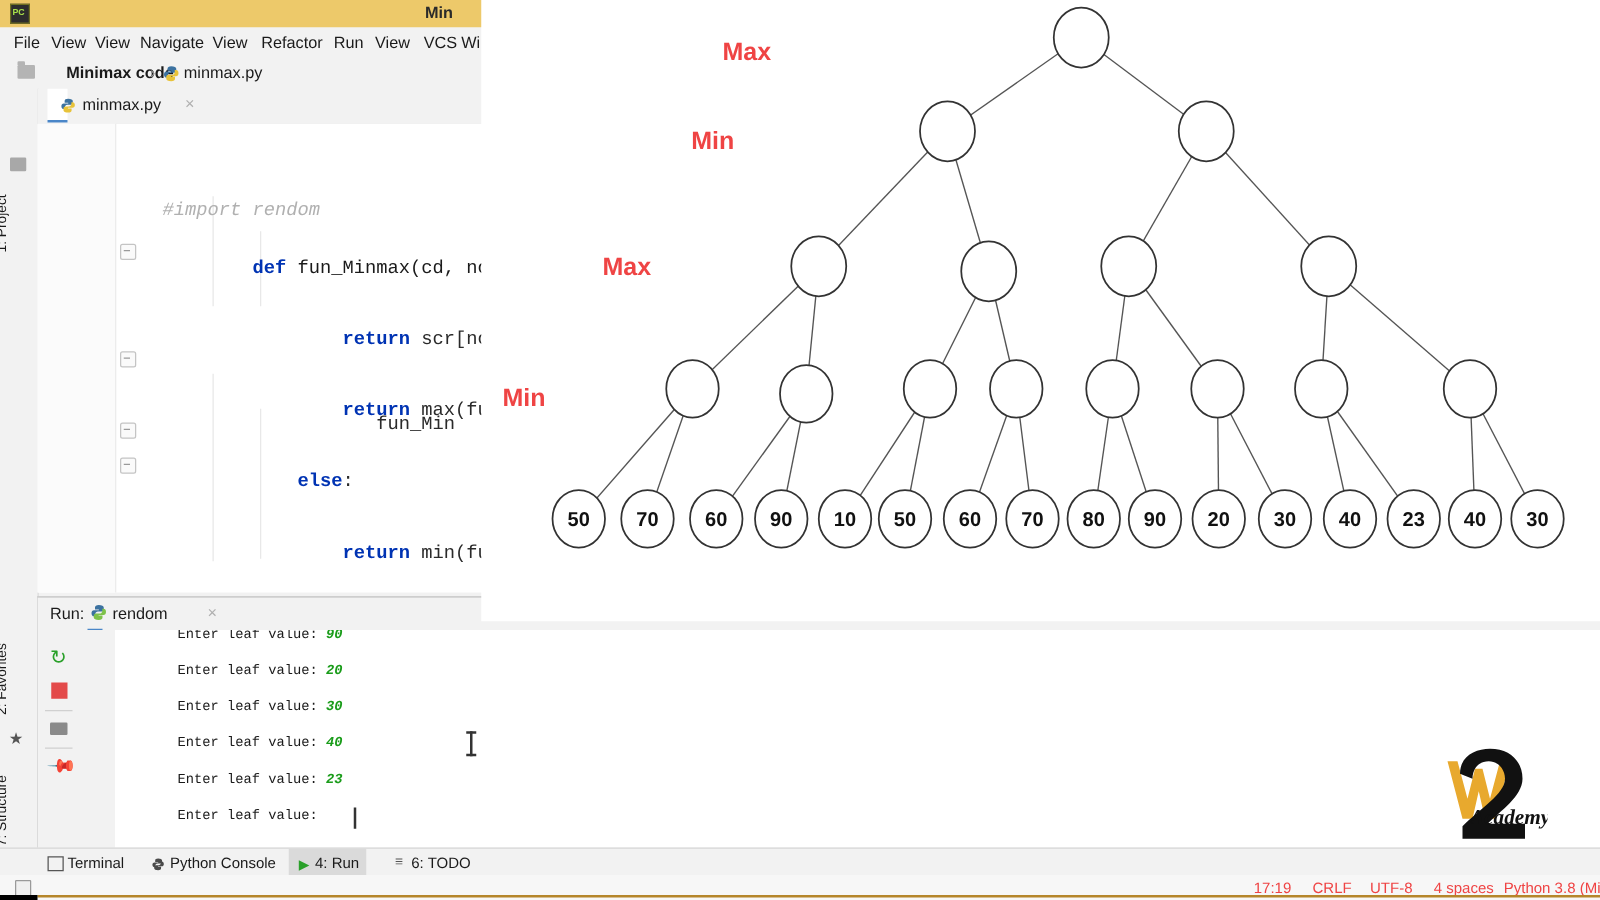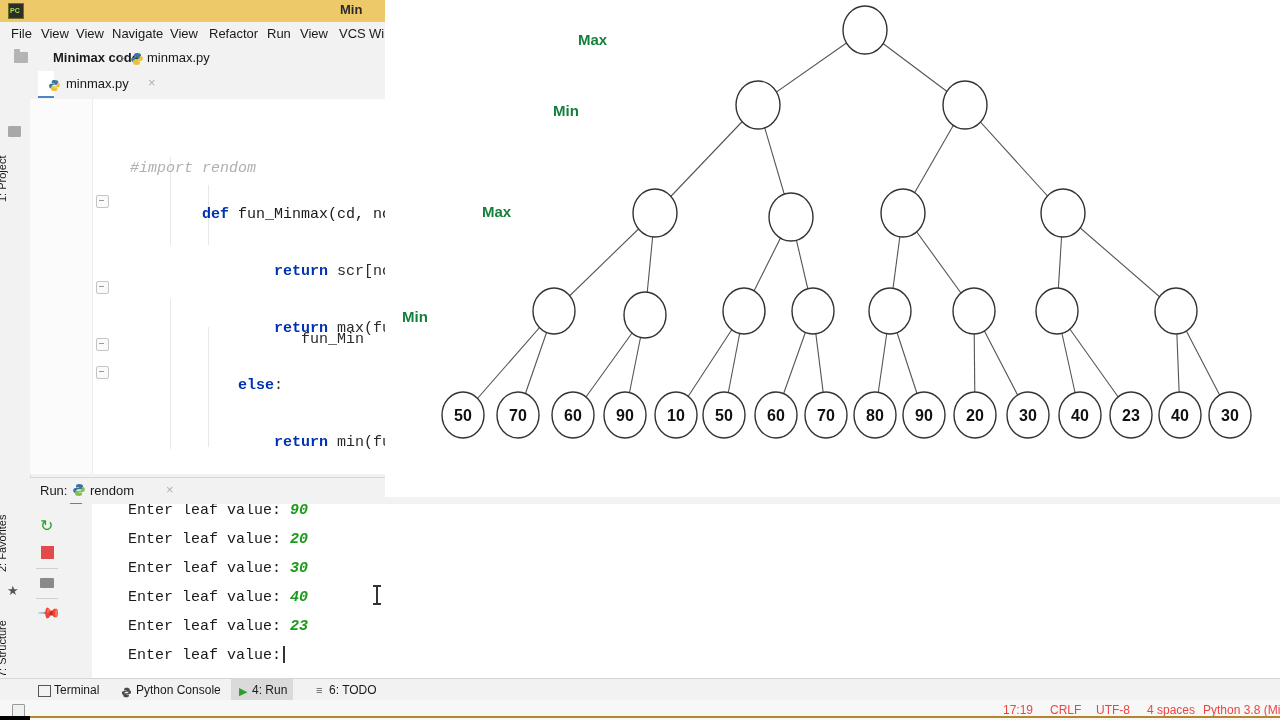--- a/index.html
+++ b/index.html
@@ -69,21 +69,21 @@
   .run-tab{position:absolute;left:40px;top:0;height:25px;border-bottom:2px solid #4a86c8;
            padding:0 6px;}
   .run-tab-lbl{position:absolute;left:60px;top:5px;font-size:13px;color:#1a1a1a;}
   .run-tab-close{position:absolute;left:136px;top:4px;font-size:13px;color:#b0b0b0;}
   .runtoolbar{position:absolute;left:0;top:26px;width:62px;height:178px;background:#f2f2f2;}
   .runtoolbar2{position:absolute;left:62px;top:26px;width:28px;height:178px;background:#f2f2f2;
                border-right:1px solid #e0e0e0;}
   .rt-ico{position:absolute;font-size:14px;color:#6a6a6a;}
   .console{position:absolute;left:62px;top:26px;width:1188px;height:178px;background:#fff;
            overflow:hidden;}
-  .cline{position:absolute;left:36px;font-size:15px;font-family:"Liberation Mono",monospace;
+  .cline{position:absolute;left:50px;font-size:11px;font-family:"Liberation Mono",monospace;
          color:#1a1a1a;white-space:pre;}
   .cval{color:#1a9c1a;font-style:italic;font-weight:bold;}
   .caret{position:absolute;width:2px;height:17px;background:#333;}
   .ibeam{position:absolute;left:376px;top:585px;width:2px;height:20px;background:#333;}
   .ibeam::before,.ibeam::after{content:"";position:absolute;left:-3px;width:8px;height:2px;background:#333;}
   .ibeam::before{top:0;} .ibeam::after{bottom:0;}
 
   
   .toolwin{position:absolute;left:0;top:678px;width:1280px;height:22px;background:#f2f2f2;
            border-top:1px solid #d6d6d6;}
@@ -92,21 +92,21 @@
   .statusbar{position:absolute;left:0;top:700px;width:1280px;height:20px;background:#f7f7f7;}
   .sb-item{position:absolute;top:3px;font-size:12px;color:#ef4444;white-space:nowrap;}
   .sb-icon{position:absolute;left:12px;top:4px;width:11px;height:12px;border:1px solid #9a9a9a;
            border-radius:1px;background:#f0f0f0;}
   .goldline{position:absolute;left:30px;top:716px;width:1250px;height:2px;background:#b5862b;}
   .blackbar-bottom{position:absolute;left:0;top:716px;width:30px;height:4px;background:#000;}
 
   
   #tree{position:absolute;left:385px;top:0;width:895px;height:497px;background:#ffffff;}
   #tree svg{display:block;}
-  .lvl-label{position:absolute;font-size:15px;font-weight:bold;color:#15803d;}
+  .lvl-label{position:absolute;font-size:20px;font-weight:bold;color:#ef4444;}
 
   
   #logo{position:absolute;left:1128px;top:597px;width:110px;height:78px;background:#fff;}
 </style>
 </head>
 <body>
 
 <div id="screen">
 
   <div id="ide">
@@ -409,14 +409,22 @@
           </g>
         </g>
     </svg>
 
     <div class="lvl-label" style="left:193px;top:31px">Max</div>
     <div class="lvl-label" style="left:168px;top:102px">Min</div>
     <div class="lvl-label" style="left:97px;top:203px">Max</div>
     <div class="lvl-label" style="left:17px;top:308px">Min</div>
   </div>
 
+  <div id="logo">
+    <svg width="110" height="78" viewBox="0 0 110 78">
+      <path d="M30 12 L38 12 L46 42 L52 18 L58 18 L64 42 L72 12 L80 12 L68 58 L60 58 L55 36 L50 58 L42 58 Z" fill="#e8a92e"></path>
+      <path d="M40 22 C40 8 52 2 64 2 C80 2 90 12 90 26 C90 40 72 52 62 62 L92 62 L92 74 L42 74 L42 64
+               C56 50 76 38 76 26 C76 18 70 12 63 12 C55 12 50 18 50 26 Z" fill="#111111"></path>
+      <text x="48" y="62" font-family="Liberation Serif, serif" font-size="17" font-style="italic" font-weight="bold" fill="#111111">Academy</text>
+    </svg>
+  </div>
 
 </div>
 
 </body></html>

